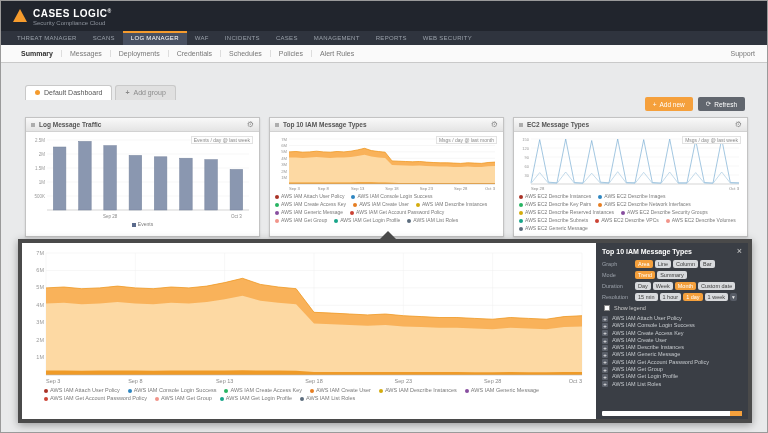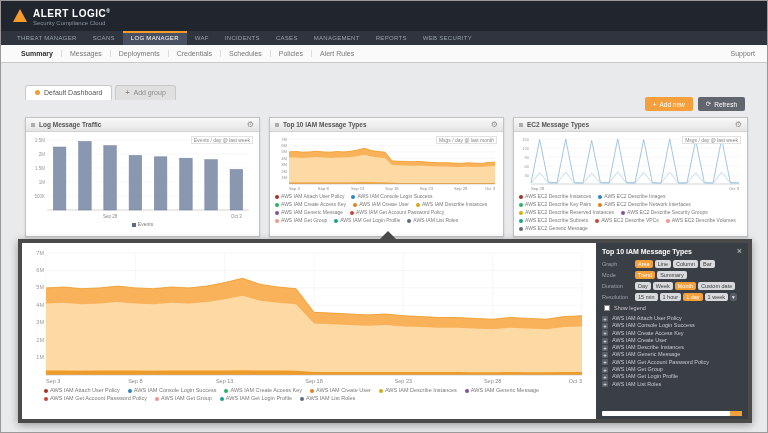--- a/index.html
+++ b/index.html
@@ -65,21 +65,21 @@
 </style>
 </head>
 <body>
 
 <div class="screen">
 
   <header class="topbar">
     <div class="logo">
       <div class="logo-mark"></div>
       <div class="logo-text">
-        <div class="brand"><span>ALERT LOGIC</span><sup>®</sup></div>
+        <div class="brand"><span>CASES LOGIC</span><sup>®</sup></div>
         <div class="tagline">Security Compliance Cloud</div>
       </div>
     </div>
   </header>
 
   <nav class="mainnav">
       <div class="nav-item">THREAT MANAGER</div>
       <div class="nav-item">SCANS</div>
       <div class="nav-item active">LOG MANAGER</div>
       <div class="nav-item">WAF</div>

